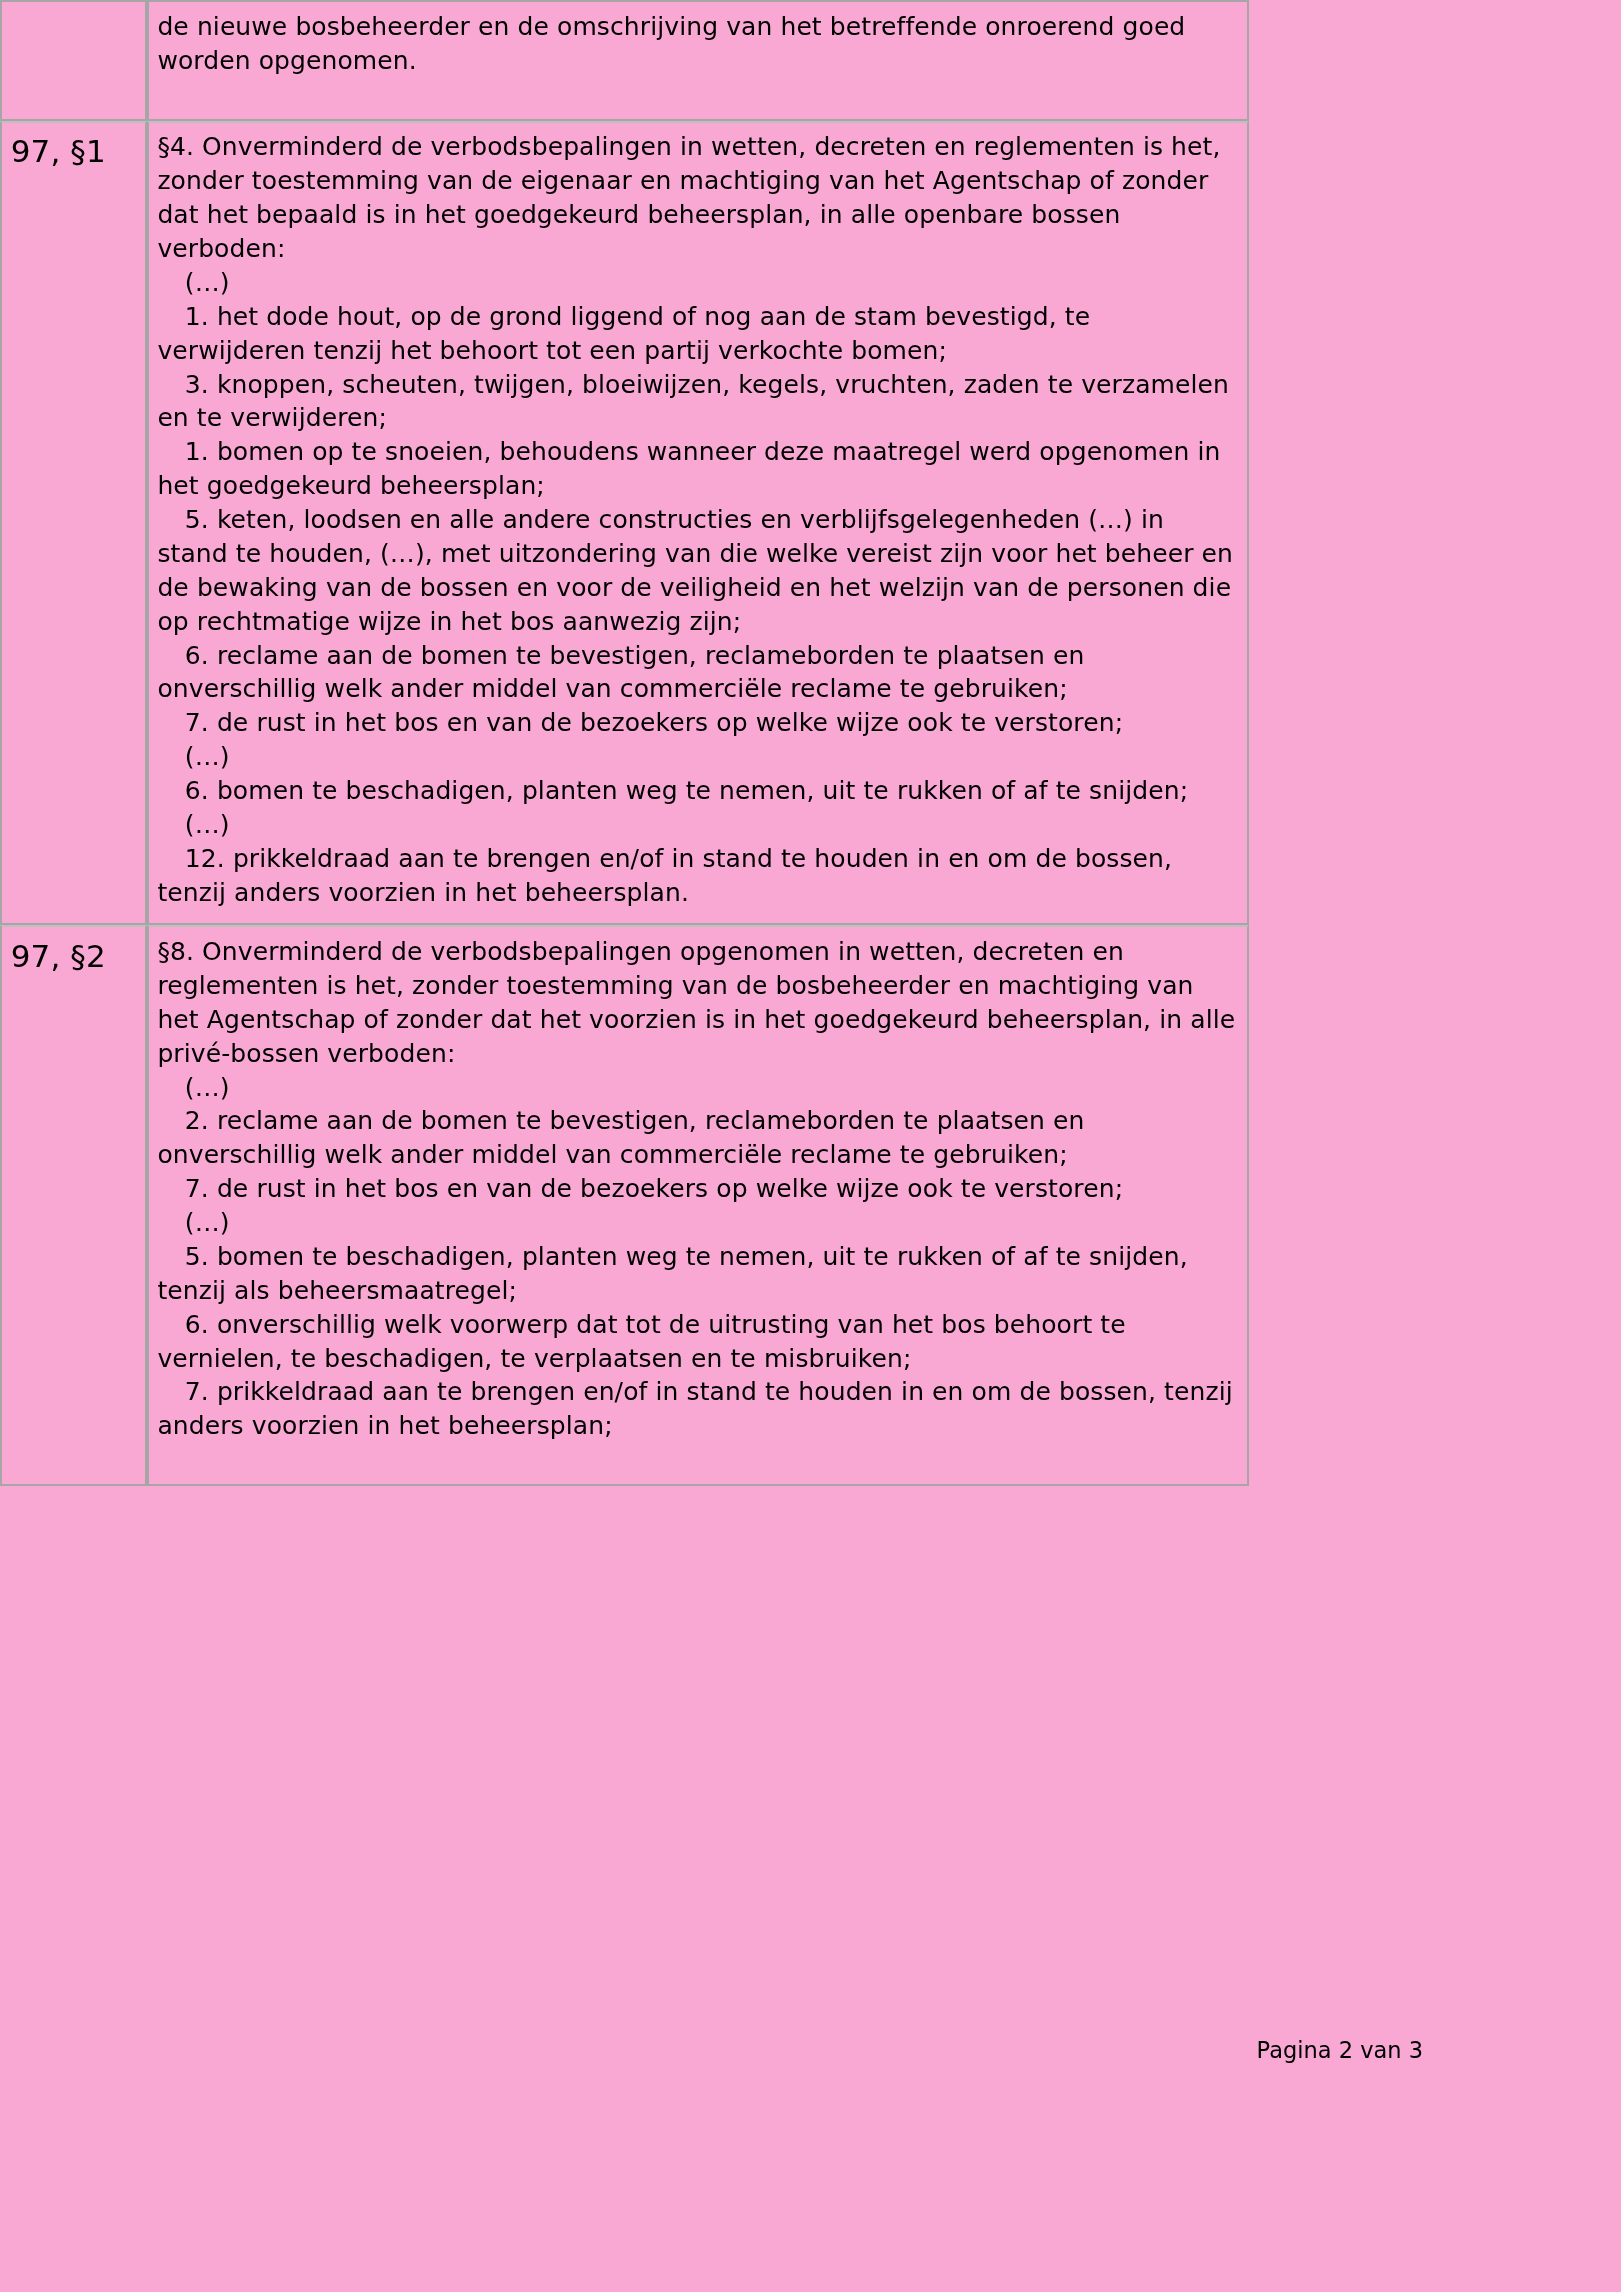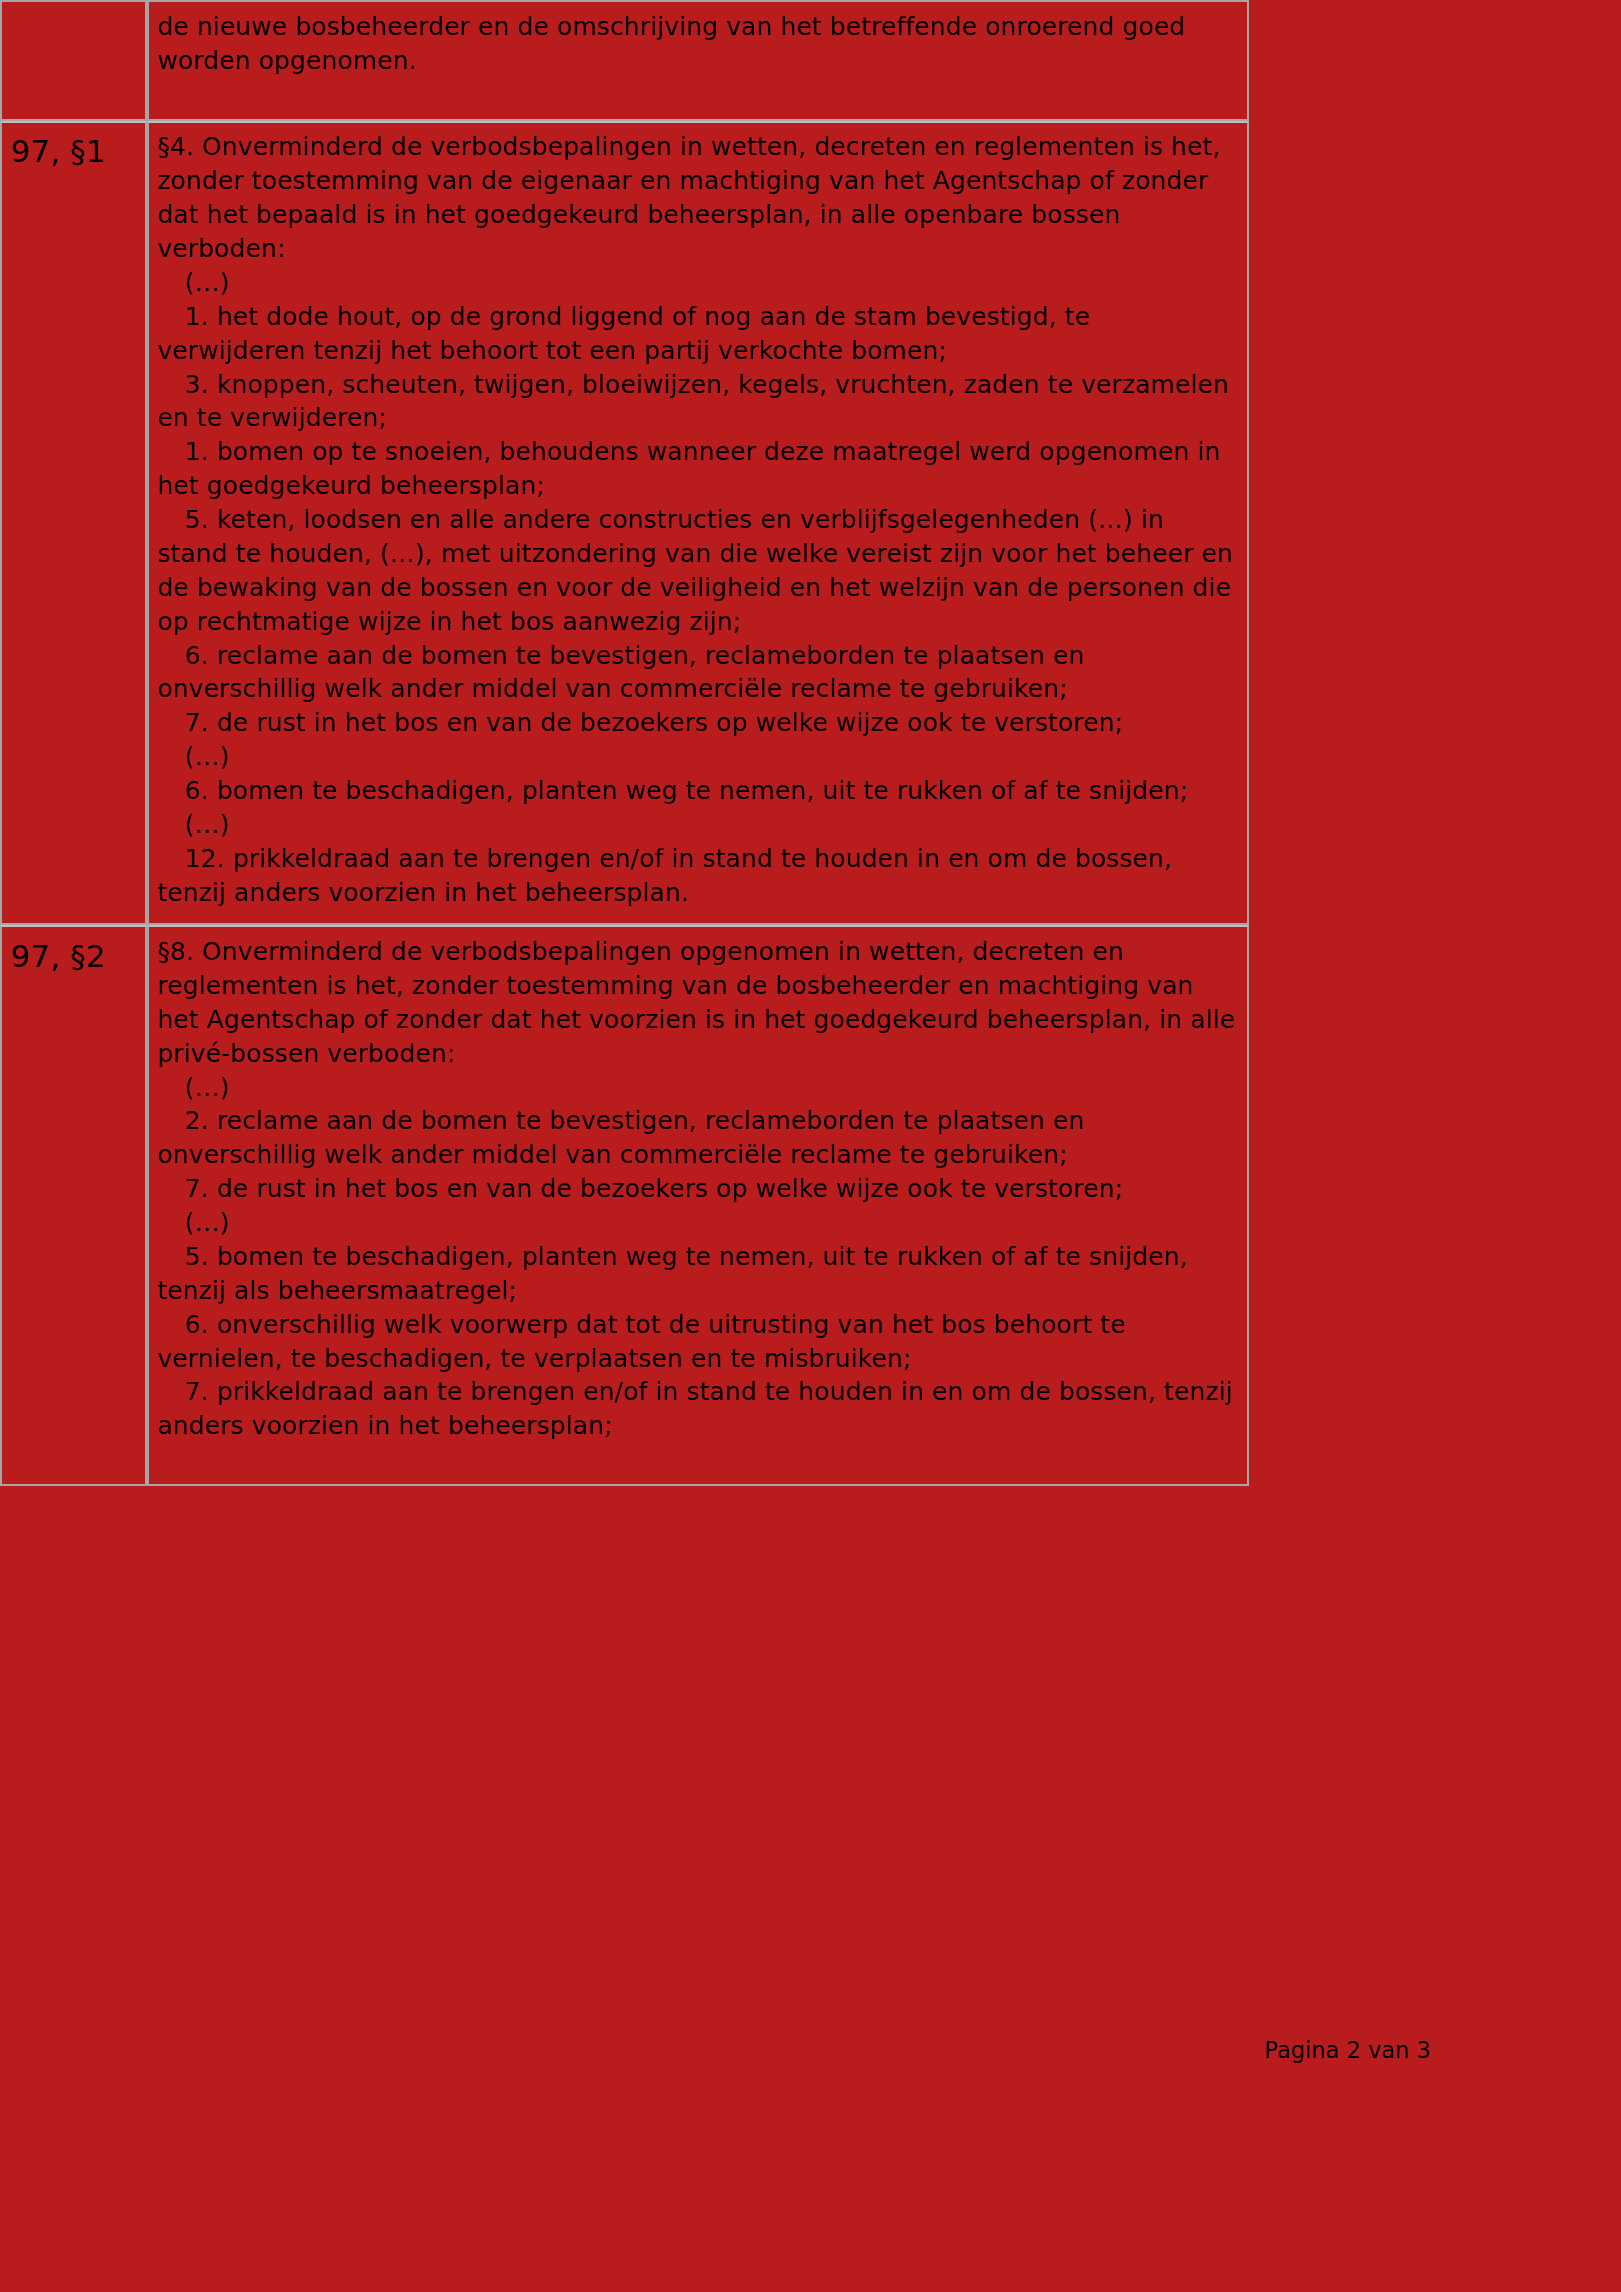--- a/index.html
+++ b/index.html
@@ -14,21 +14,21 @@
     color: #000000;
     position: relative;
     overflow: hidden;
   }
   .page {
     position: absolute;
     left: 0;
     top: 0;
     width: 1621px;
     height: 2293px;
-    background: #b91c1c;
+    background: #f9a8d4;
   }
   table.main {
     width: 1224px;
     border-collapse: separate;
     border-spacing: 0;
     table-layout: fixed;
   }
   table.main td {
     vertical-align: top;
     padding: 7.8px 8.8px 13.7px 8.8px;
@@ -63,21 +63,21 @@
     padding: 0;
     text-indent: 27.4px;
   }
   .ref-label {
     font-size: 31px;
     line-height: 1.355;
     white-space: nowrap;
   }
   .footer {
     position: absolute;
-    left: 12px;
+    left: 4px;
     top: 2037px;
     width: 1419px;
     text-align: right;
     font-size: 22.5px;
     color: #000000;
     font-family: "DejaVu Sans", sans-serif;
   }
   .spacer-cell {
     height: 27.4px;
   }

